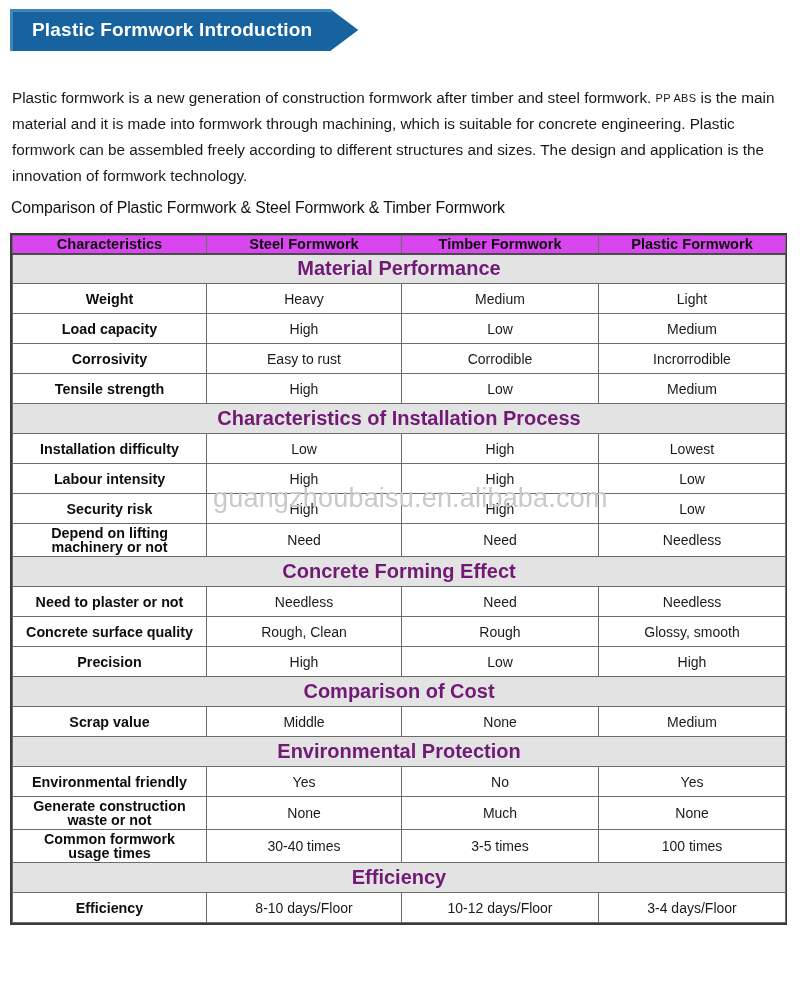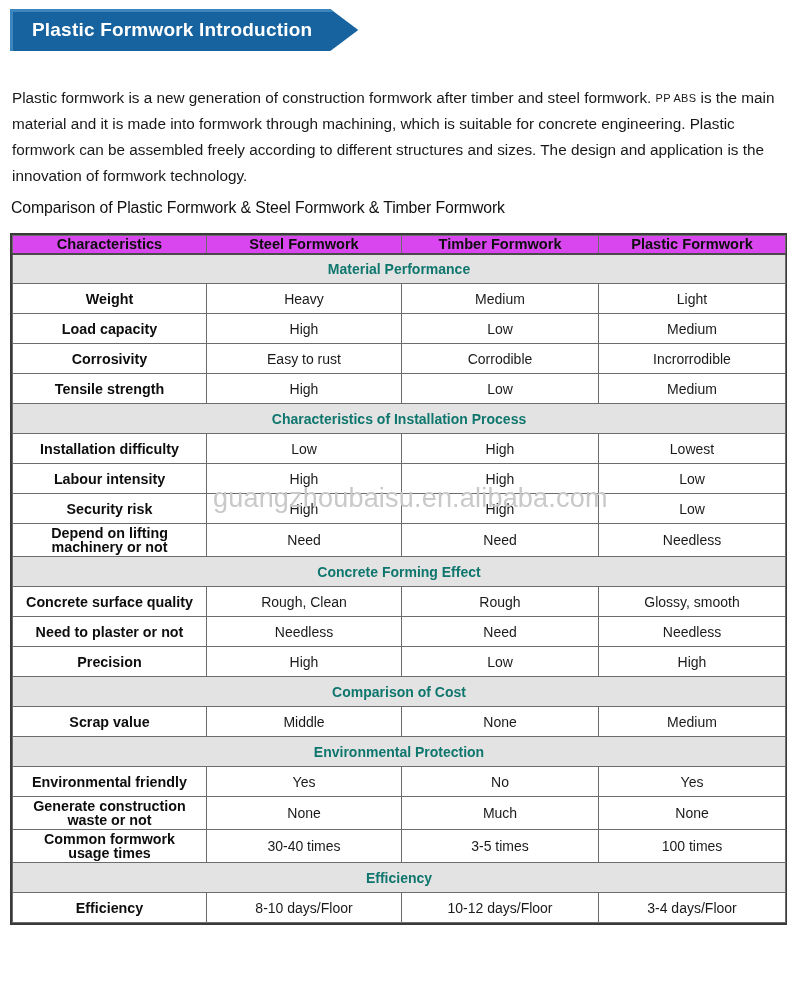--- a/index.html
+++ b/index.html
@@ -113,22 +113,22 @@
     height: 18px;
     font-weight: bold;
     font-size: 14.6px;
     color: #0e0e0e;
     border-bottom: 2px solid #4a4a4a;
   }
   tr.section-row td {
     background: #e3e3e3;
     height: 30px;
     font-weight: bold;
-    font-size: 14px;
-    color: #0f766e;
+    font-size: 20px;
+    color: #701a75;
     border-top: 1px solid #6c6c6c;
     border-bottom: 1px solid #6c6c6c;
   }
   tr.data-row td {
     height: 30px;
     background: #ffffff;
     color: #1a1a1a;
   }
   tr.data-row td.label {
     font-weight: bold;
@@ -243,30 +243,30 @@
             <span>machinery or not</span>
           </td>
           <td>Need</td>
           <td>Need</td>
           <td>Needless</td>
         </tr>
         <tr class="section-row">
           <td colspan="4">Concrete Forming Effect</td>
         </tr>
         <tr class="data-row">
+          <td class="label">Need to plaster or not</td>
+          <td>Needless</td>
+          <td>Need</td>
+          <td>Needless</td>
+        </tr>
+        <tr class="data-row">
           <td class="label">Concrete surface quality</td>
           <td>Rough, Clean</td>
           <td>Rough</td>
           <td>Glossy, smooth</td>
-        </tr>
-        <tr class="data-row">
-          <td class="label">Need to plaster or not</td>
-          <td>Needless</td>
-          <td>Need</td>
-          <td>Needless</td>
         </tr>
         <tr class="data-row">
           <td class="label">Precision</td>
           <td>High</td>
           <td>Low</td>
           <td>High</td>
         </tr>
         <tr class="section-row">
           <td colspan="4">Comparison of Cost</td>
         </tr>

